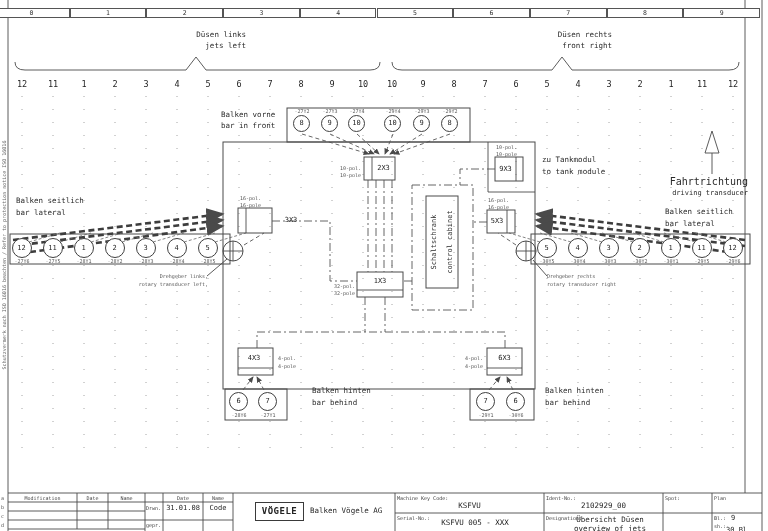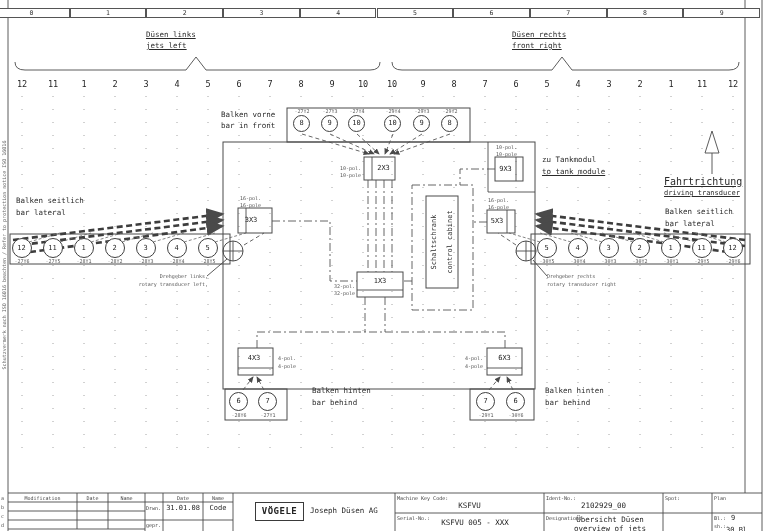--- a/index.html
+++ b/index.html
@@ -13,21 +13,21 @@
   .bndl{stroke:#3d3d3d;stroke-width:2.6;fill:none;stroke-dasharray:6 3.5;}
   .thin{stroke:#666;stroke-width:0.8;stroke-dasharray:3 2;}
   .dotln{stroke:#9a9a9a;stroke-width:0.9;stroke-dasharray:1 12;}
   .rcell{position:absolute;height:8px;border:1px solid #555;font-size:6.5px;line-height:8px;
          text-align:center;color:#333;background:#fff;}
   .jnum{position:absolute;font-size:8.5px;line-height:10px;text-align:center;color:#1e1e1e;}
   .vcirc{position:absolute;border:1px solid #3f3f3f;border-radius:50%;background:#fff;
          text-align:center;font-size:7px;color:#1e1e1e;box-sizing:border-box;}
   .vtag{position:absolute;font-size:5px;line-height:6px;text-align:center;color:#555;}
   .lbl{position:absolute;font-size:7.5px;line-height:9px;white-space:pre;color:#2a2a2a;}
-  .lblc{text-align:left;text-decoration:underline;}
+  .lblc{text-align:right;}
   .pin{position:absolute;font-size:5px;line-height:7px;white-space:pre;color:#555;}
   .pinr{text-align:right;}
   .cid{position:absolute;font-size:7px;line-height:9px;text-align:center;color:#1e1e1e;}
   .rot{position:absolute;transform:rotate(-90deg);font-size:7px;line-height:10px;
        text-align:center;white-space:pre;color:#2a2a2a;}
   .marginnote{position:absolute;left:-146px;top:252px;width:300px;transform:rotate(-90deg);
        font-size:5px;text-align:center;color:#666;}
   .zletter{position:absolute;font-size:5px;color:#555;}
   .tb5{position:absolute;font-size:5px;line-height:6px;color:#444;white-space:pre;}
   .tb7{position:absolute;font-size:7px;line-height:8px;color:#1e1e1e;white-space:pre;}
@@ -206,31 +206,31 @@
   <div class="lbl" style="left:312px;top:398px;">bar behind</div>
   <div class="lbl" style="left:545px;top:386px;">Balken hinten</div>
   <div class="lbl" style="left:545px;top:398px;">bar behind</div>
 
   <div class="pin pinr" style="left:128px;top:273px;width:80px;">Drehgeber links,</div>
   <div class="pin pinr" style="left:128px;top:281px;width:80px;">rotary transducer left,</div>
   <div class="pin" style="left:547px;top:273px;">Drehgeber rechts</div>
   <div class="pin" style="left:547px;top:281px;">rotary transducer right</div>
 
   <div class="lbl" style="left:542px;top:155px;">zu Tankmodul</div>
-  <div class="lbl" style="left:542px;top:167px;text-decoration:underline;">to tank module</div>
+  <div class="lbl" style="left:542px;top:167px;">to tank module</div>
 
   <div class="lbl lblc" style="left:664px;top:177px;width:84px;font-size:10px;">Fahrtrichtung</div>
   <div class="lbl lblc" style="left:664px;top:189px;width:84px;font-size:7px;">driving transducer</div>
 
   <div class="rot" style="left:388px;top:237px;width:92px;">Schaltschrank</div>
   <div class="rot" style="left:404px;top:237px;width:92px;">control cabinet</div>
 
   <div class="cid" style="left:372px;top:164px;width:23px;">2X3</div>
   <div class="cid" style="left:495px;top:165px;width:21px;">9X3</div>
-  <div class="cid" style="left:238px;top:216px;width:26px;">3X3</div>
+  <div class="cid" style="left:246px;top:216px;width:26px;padding-left:32px;">3X3</div>
   <div class="cid" style="left:487px;top:217px;width:20px;">5X3</div>
   <div class="cid" style="left:357px;top:277px;width:46px;">1X3</div>
   <div class="cid" style="left:238px;top:354px;width:32px;">4X3</div>
   <div class="cid" style="left:487px;top:354px;width:35px;">6X3</div>
 
   <div class="pin pinr" style="left:320px;top:165px;width:41px;">10-pol.</div>
   <div class="pin pinr" style="left:320px;top:172px;width:41px;">10-pole</div>
   <div class="pin" style="left:496px;top:144px;">10-pol.</div>
   <div class="pin" style="left:496px;top:151px;">10-pole</div>
   <div class="pin" style="left:240px;top:195px;">16-pol.</div>
@@ -260,21 +260,21 @@
   <div class="tb5" style="left:714px;top:523px;">sh.:</div>
   <div class="tb7" style="left:726px;top:526px;">30 Bl.</div>
 
   <div class="tb5 ctr" style="left:163px;top:495px;width:40px;">Date</div>
   <div class="tb5 ctr" style="left:203px;top:495px;width:30px;">Name</div>
   <div class="tb5" style="left:146px;top:505px;">Drwn.</div>
   <div class="tb5" style="left:146px;top:522px;">gepr.</div>
   <div class="tb7 ctr" style="left:163px;top:504px;width:40px;">31.01.08</div>
   <div class="tb7 ctr" style="left:203px;top:504px;width:30px;">Code</div>
   <div class="logobox">VÖGELE</div>
-  <div class="tb8" style="left:310px;top:506px;">Joseph Düsen AG</div>
+  <div class="tb8" style="left:310px;top:506px;">Balken Vögele AG</div>
 
 <div class="rcell" style="left: -7px; top: 8px; width: 74.7px;">0</div>
     <div class="rcell" style="left: 69.7px; top: 8px; width: 74.7px;">1</div>
     <div class="rcell" style="left: 146.4px; top: 8px; width: 74.7px;">2</div>
     <div class="rcell" style="left: 223.1px; top: 8px; width: 74.7px;">3</div>
     <div class="rcell" style="left: 299.8px; top: 8px; width: 74.7px;">4</div>
     <div class="rcell" style="left: 376.5px; top: 8px; width: 74.7px;">5</div>
     <div class="rcell" style="left: 453.2px; top: 8px; width: 74.7px;">6</div>
     <div class="rcell" style="left: 529.9px; top: 8px; width: 74.7px;">7</div>
     <div class="rcell" style="left: 606.6px; top: 8px; width: 74.7px;">8</div>

